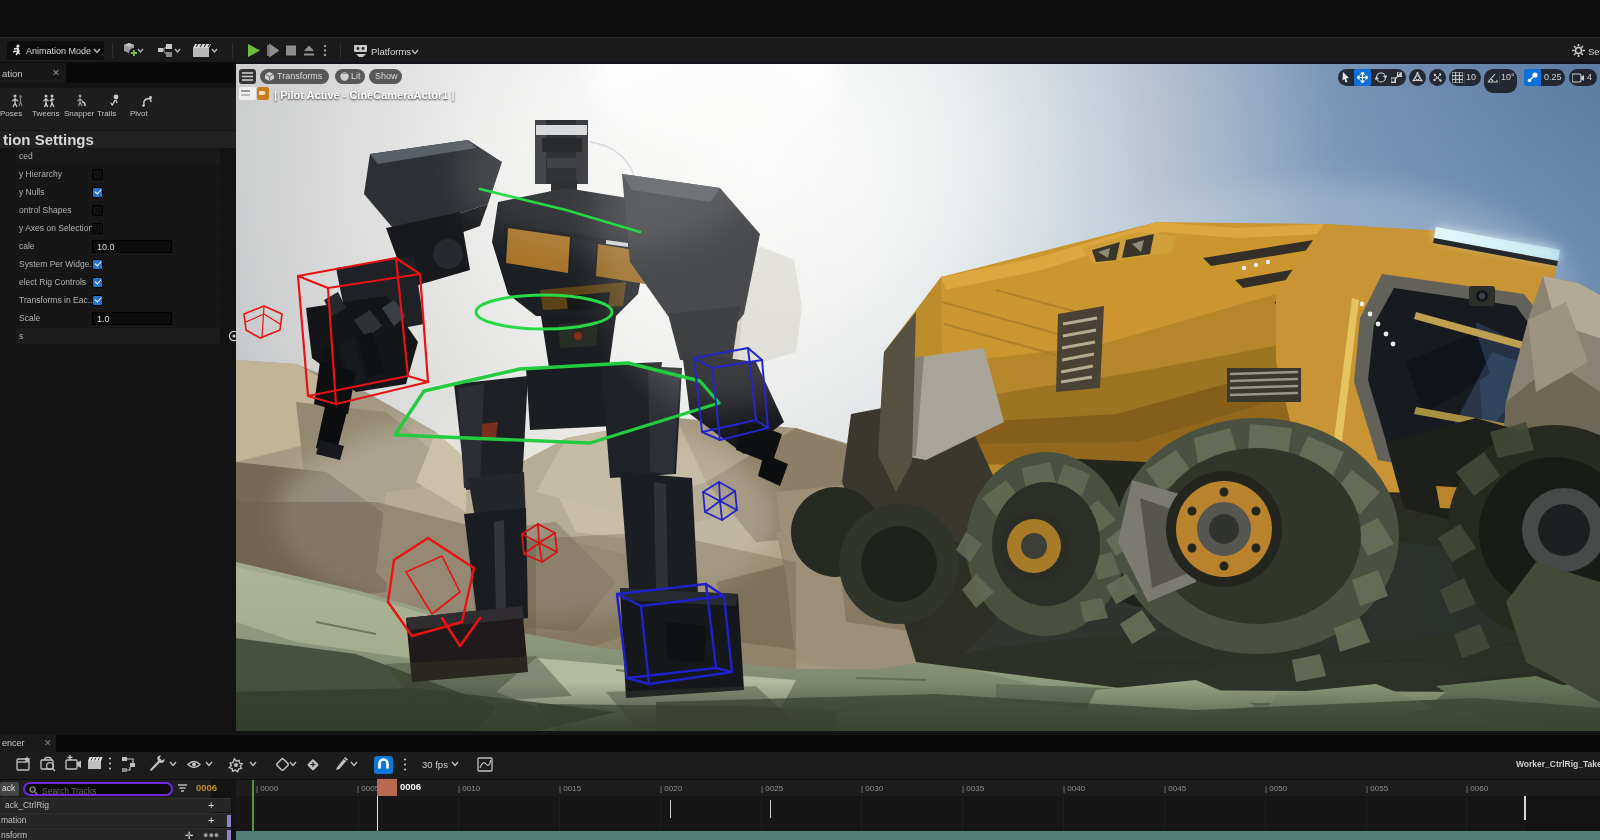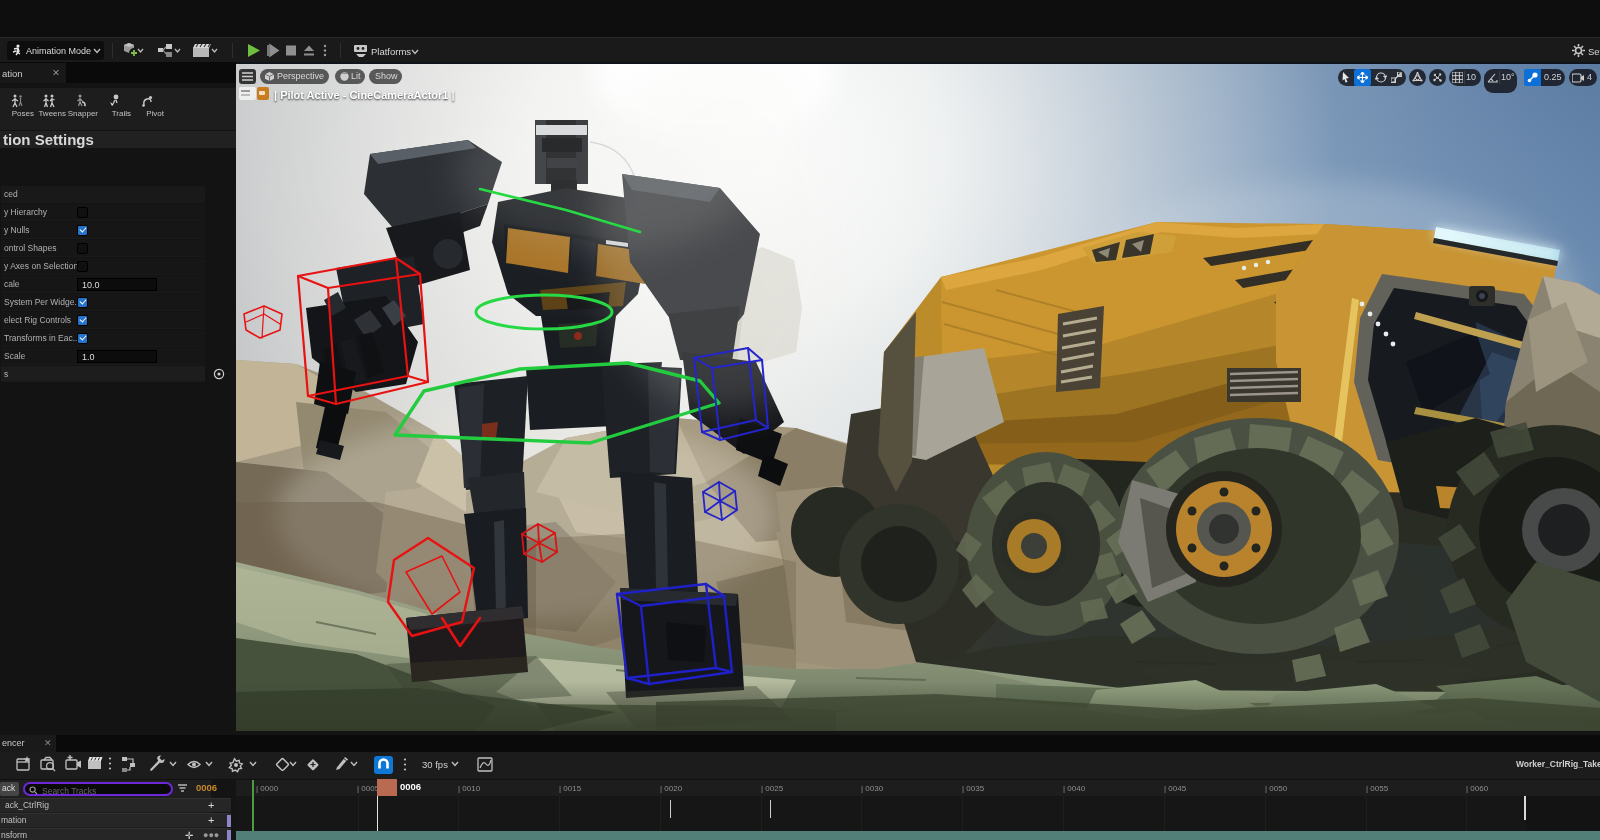--- a/index.html
+++ b/index.html
@@ -13,24 +13,24 @@
 #tabrow{left:0;top:17px;width:1600px;height:20px;background:#050505;}
 #maintab{position:absolute;left:7px;top:0;width:134px;height:20px;background:#161616;color:#e8e8e8;font-size:9.5px;border-top:1px solid #222;}
 
 #toolbar{left:0;top:37px;width:1600px;height:25px;background:#1a1a1a;border-top:1px solid #2a2a2a;}
 .tbtn{position:absolute;color:#d8d8d8;font-size:9.5px;}
 
 #leftpanel{left:0;top:62px;width:236px;height:673px;background:#131313;color:#a8a8a8;font-size:8.5px;}
 #lp-tabs{position:absolute;left:0;top:0;width:236px;height:21px;background:#0a0a0a;}
 #lp-tab1{position:absolute;left:0;top:1px;width:66px;height:20px;background:#181818;color:#c8c8c8;font-size:9.5px;}
 #lp-icons{position:absolute;left:0;top:26px;width:236px;height:42px;background:#1d1d1d;}
-.lpi{position:absolute;top:6px;width:34px;text-align:right;color:#c2c2c2;font-size:8px;}
+.lpi{position:absolute;top:6px;width:34px;text-align:left;color:#c2c2c2;font-size:8px;}
 .lpi svg{display:block;margin:0 auto 1px;}
 #lp-hdr{position:absolute;left:0;top:69px;width:236px;height:17px;background:#212121;color:#d8d8d8;font-size:15px;font-weight:bold;line-height:17px;padding-left:3px;}
-.lprow{position:absolute;left:1px;width:204px;height:17px;border-bottom:1px solid #1a1a1a;background:#161616;line-height:16px;margin-top:38px;}
+.lprow{position:absolute;left:16px;width:204px;height:17px;border-bottom:1px solid #1a1a1a;background:#161616;line-height:16px;}
 .lprow .lbl{position:absolute;left:3px;top:0;color:#b2b2b2;}
 .cbox{position:absolute;left:76px;top:3px;width:11px;height:11px;background:#101010;border:1px solid #000;border-radius:2px;}
 .cbox.on{background:#2573cb;}
 .cbox.on:after{content:"";position:absolute;left:2px;top:1px;width:5px;height:3px;border-left:1.6px solid #fff;border-bottom:1.6px solid #fff;transform:rotate(-48deg);}
 .tfield{position:absolute;left:76px;top:2px;width:80px;height:13px;background:#0c0c0c;border:1px solid #000;color:#ddd;font-size:9px;line-height:12px;padding-left:4px;}
 
 #viewport{left:236px;top:62px;width:1364px;height:669px;background:#8aa0ba;overflow:hidden;}
 .pill{position:absolute;background:rgba(58,58,58,.82);border-radius:9px;color:#dadada;font-size:9px;height:15px;line-height:15px;}
 
 #sequencer{left:0;top:731px;width:1600px;height:109px;background:#141414;}
@@ -581,21 +581,21 @@
 <div style="position:absolute;left:3px;top:7px;width:17px;height:15px;background:rgba(25,25,25,.85);border-radius:3px;">
 <svg width="11" height="9" viewBox="0 0 11 9" style="position:absolute;left:3px;top:3px">
           <path d="M0 1 L11 1 M0 4.5 L11 4.5 M0 8 L11 8" stroke="#cfcfcf" stroke-width="1.4"></path>
         </svg>
 </div>
 <div class="pill" style="left:24px;top:7px;width:69px;">
 <svg width="9" height="9" viewBox="0 0 9 9" style="position:absolute;left:5px;top:3px">
           <path d="M4.5 0 L9 2.2 L9 6.8 L4.5 9 L0 6.8 L0 2.2 Z" fill="#cfcfcf"></path>
           <path d="M0 2.2 L4.5 4.4 L9 2.2 M4.5 4.4 L4.5 9" stroke="#555" stroke-width=".8" fill="none"></path>
         </svg>
-<span style="position:absolute;left:17px;top:0">Perspective</span>
+<span style="position:absolute;left:17px;top:0">Transforms</span>
 </div>
 <div class="pill" style="left:99px;top:7px;width:30px;">
 <svg width="9" height="9" viewBox="0 0 9 9" style="position:absolute;left:5px;top:3px">
           <circle cx="4.5" cy="4.5" r="4.2" fill="#cfcfcf"></circle>
           <path d="M1.5 2 A4 4 0 0 1 7.5 2" fill="#888"></path>
         </svg>
 <span style="position:absolute;left:16px;top:0">Lit</span>
 </div>
 <div class="pill" style="left:133px;top:7px;width:33px;">
         <span style="position:absolute;left:6px;top:0">Show</span>

